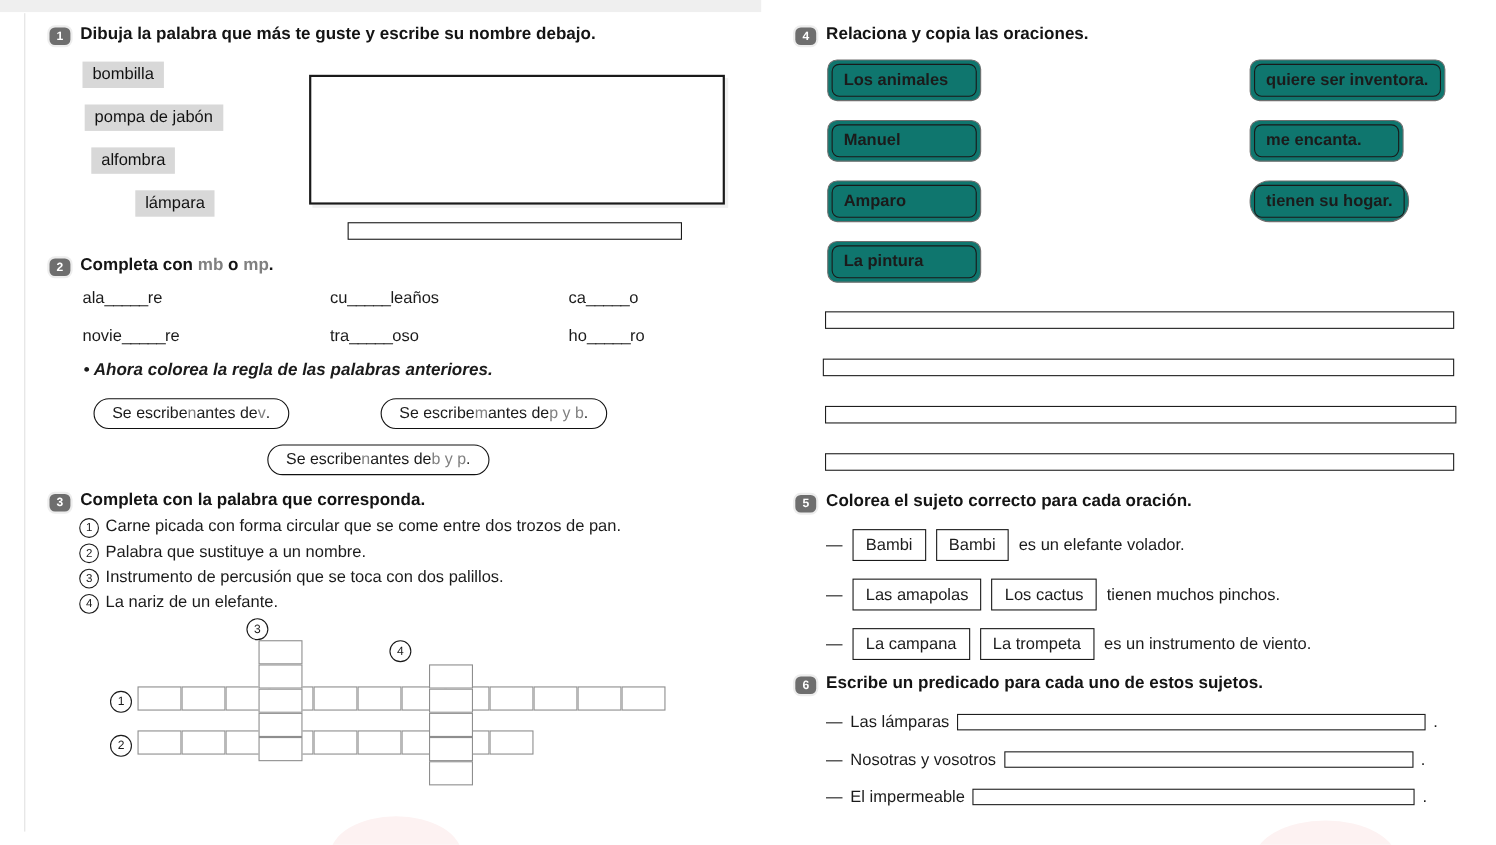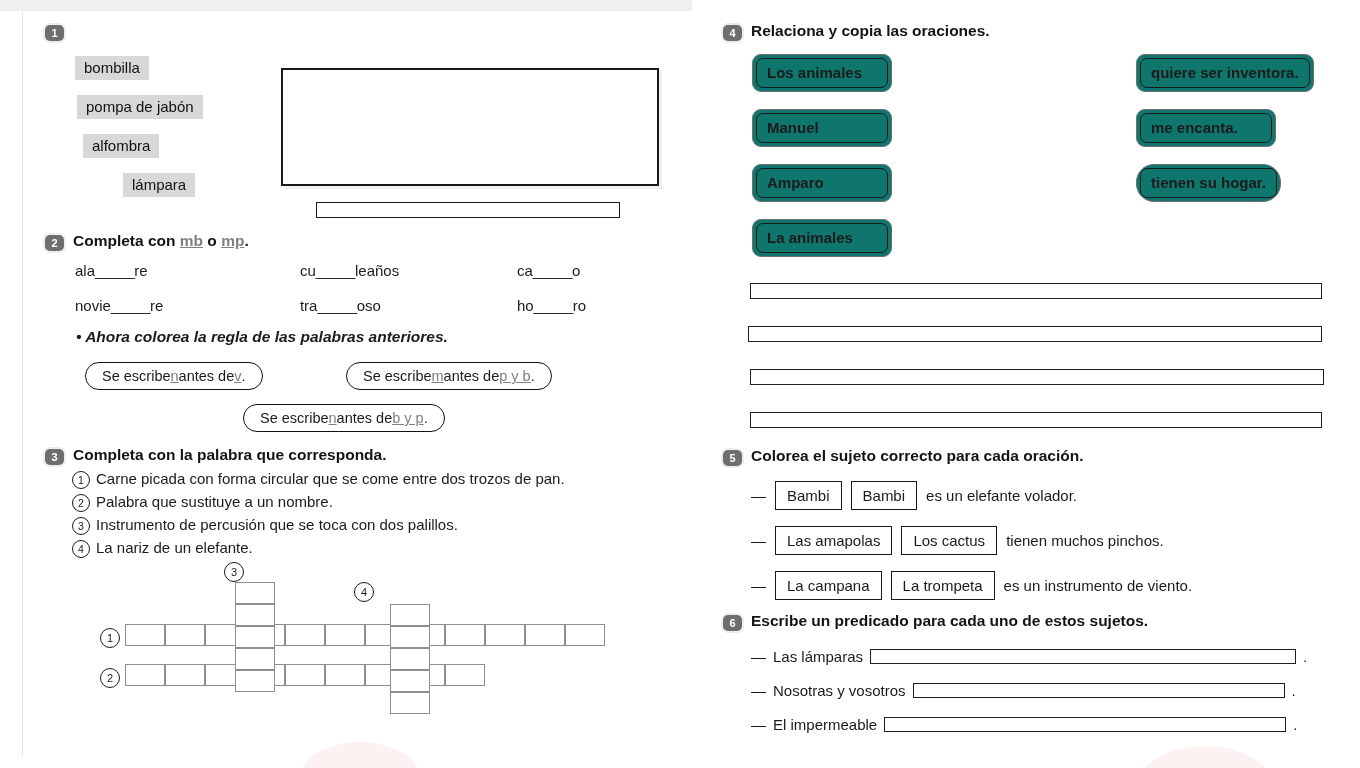--- a/index.html
+++ b/index.html
@@ -57,21 +57,21 @@
     position:absolute;left:281px;top:68px;width:374px;height:114px;
     border:2px solid #1a1a1a;background:#fff;
     box-shadow:3px 3px 0 0 #f0f0f0;
   }
   .writeline{
     position:absolute;left:316px;top:202px;width:302px;height:14px;
     border:1.6px solid #1a1a1a;background:#fff;
   }
 
   
-  .g{color:#808080;text-decoration:underline;}
+  .g{color:#808080;}
   .fills{position:absolute;left:75px;top:262px;width:580px;font-size:15px;}
   .fills .row{display:flex;margin-bottom:18px;}
   .fills .cellA{width:228px;}
   .fills .cellB{width:220px;}
   .fills .cellC{width:140px;}
   .blank{letter-spacing:-0.5px;}
   .bullet{position:absolute;left:76px;top:328px;font-size:15.5px;font-weight:bold;font-style:italic;}
   .oval{
     position:absolute;display:inline-flex;align-items:center;justify-content:center;
     border:1.6px solid #111;border-radius:40px;background:#fff;
@@ -136,20 +136,21 @@
   <div class="topband"></div>
   <div class="margin-rule"></div>
   <div class="wm wm1"></div>
   <div class="wm wm2"></div>
 
   <div class="col col-left">
 
     <div class="ex" style="left:45px;top:22px;width:620px;">
       <div class="ex-head">
         <div class="num">1</div>
+        <div class="ex-title">Dibuja la palabra que más te guste y escribe su nombre debajo.</div>
       </div>
     </div>
 
     <div class="chips">
       <div><span class="chip">bombilla</span></div>
       <div><span class="chip">pompa de jabón</span></div>
       <div><span class="chip">alfombra</span></div>
       <div><span class="chip">lámpara</span></div>
     </div>
 
@@ -279,21 +280,21 @@
     <div class="pill" style="left:62px;top:54px;">
         <div class="pill-in">Los animales</div>
       </div>
     <div class="pill" style="left:62px;top:109px;">
         <div class="pill-in">Manuel</div>
       </div>
     <div class="pill" style="left:62px;top:164px;">
         <div class="pill-in">Amparo</div>
       </div>
     <div class="pill" style="left:62px;top:219px;">
-        <div class="pill-in">La animales</div>
+        <div class="pill-in">La pintura</div>
       </div>
 
     <div class="pill" style="left:446px;top:54px;">
         <div class="pill-in">quiere ser inventora.</div>
       </div>
     <div class="pill" style="left:446px;top:109px;">
         <div class="pill-in">me encanta.</div>
       </div>
     <div class="pill" style="left:446px;top:164px;border-radius:18px;">
         <div class="pill-in">tienen su hogar.</div>

